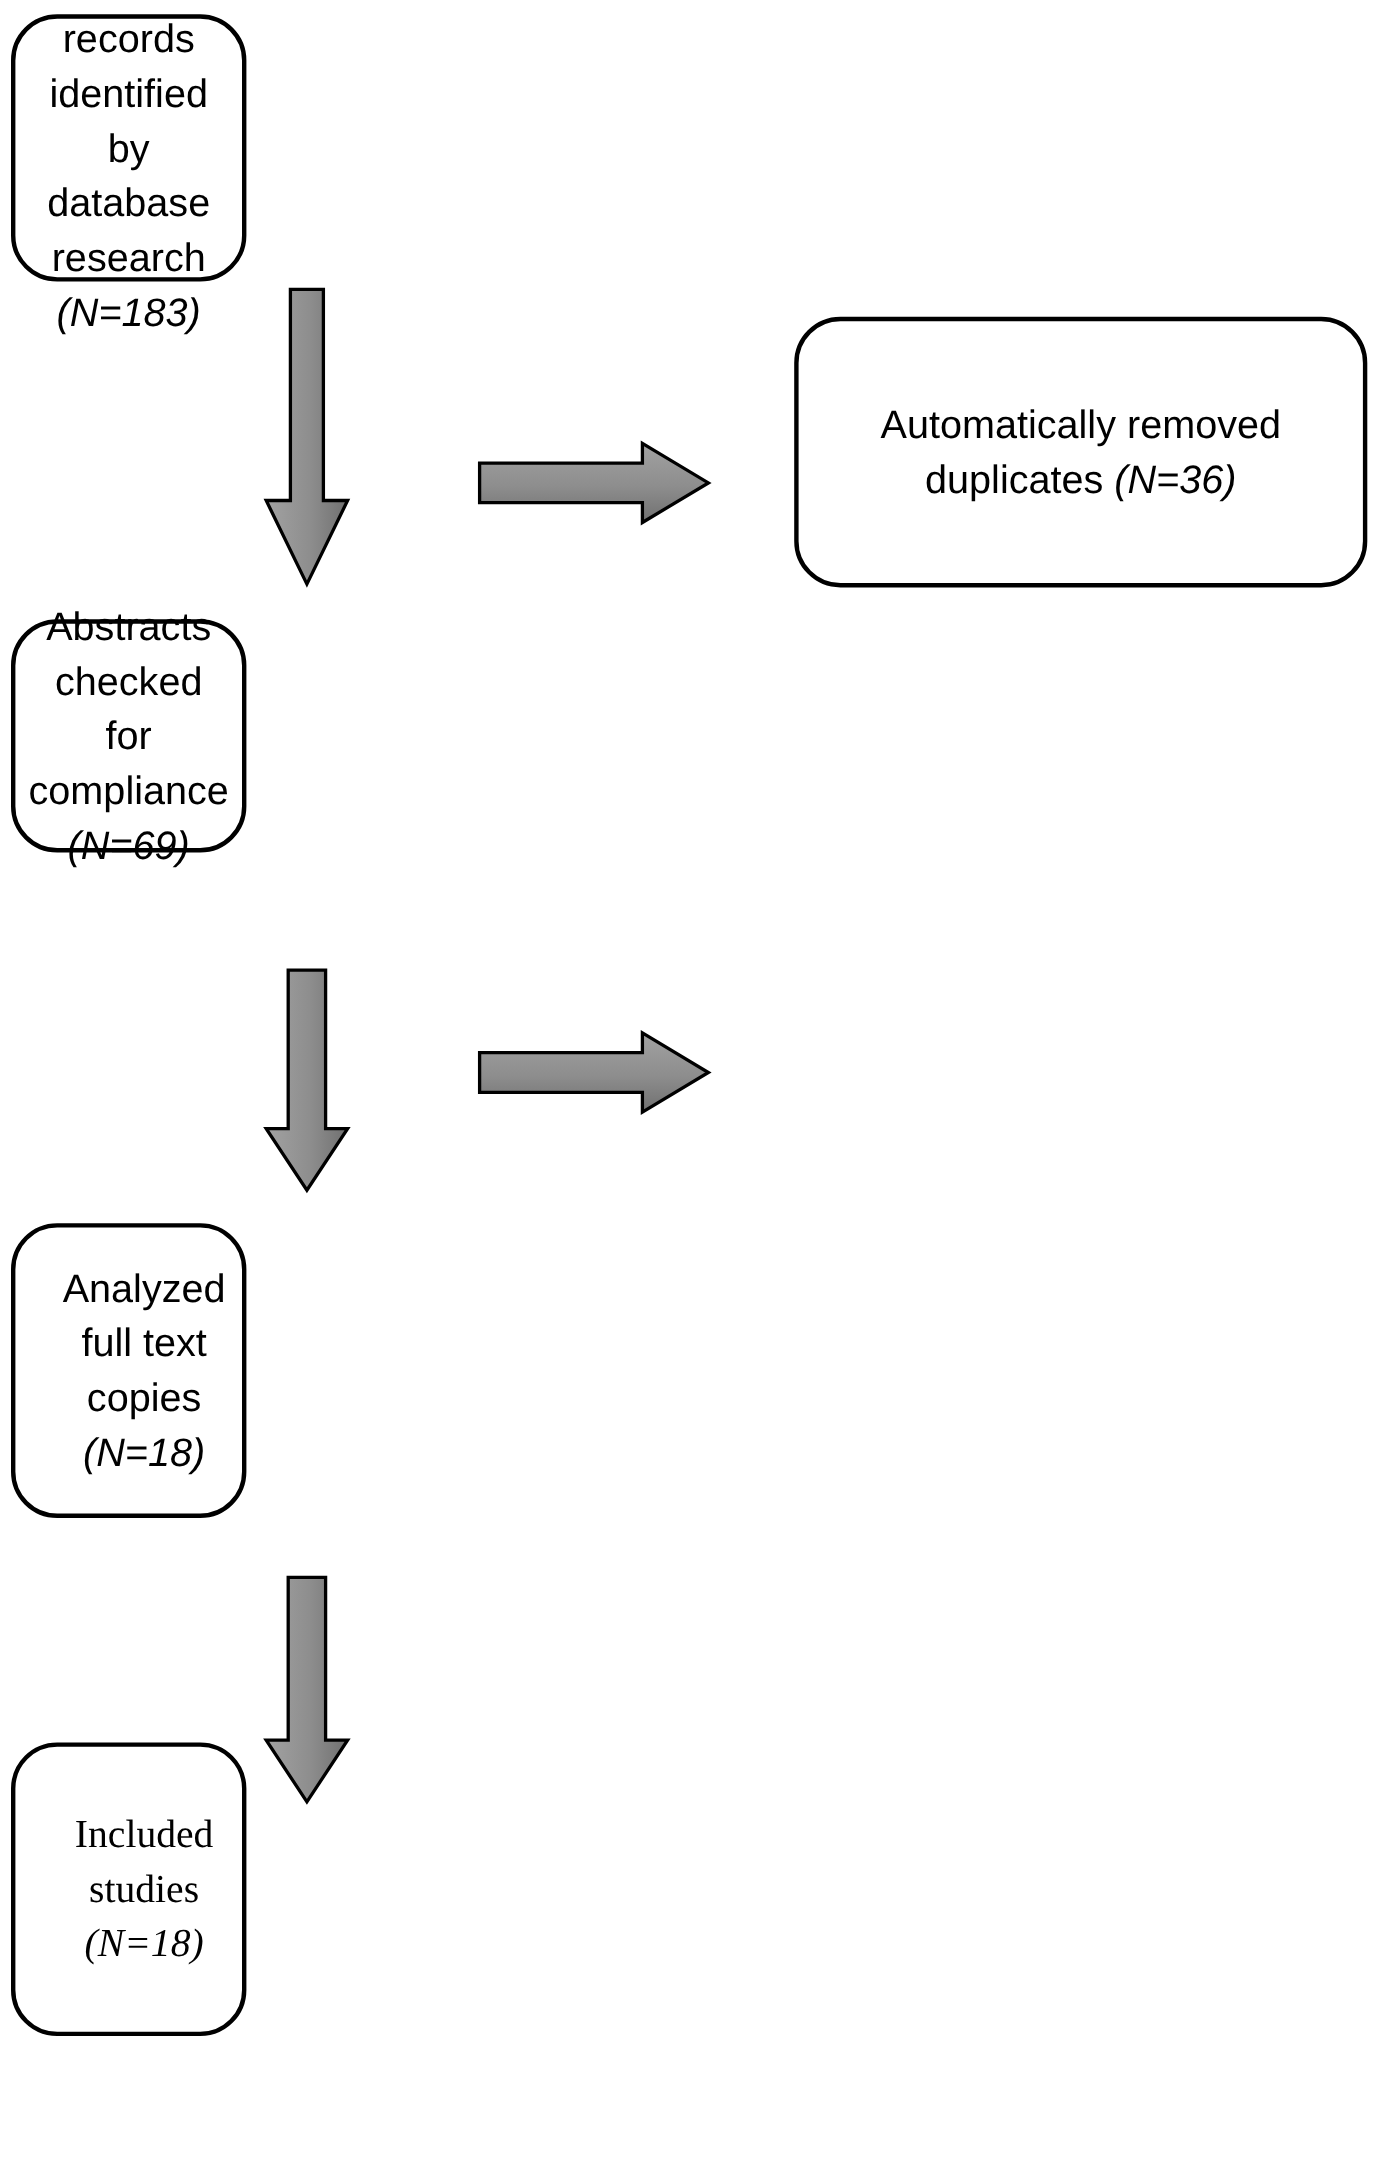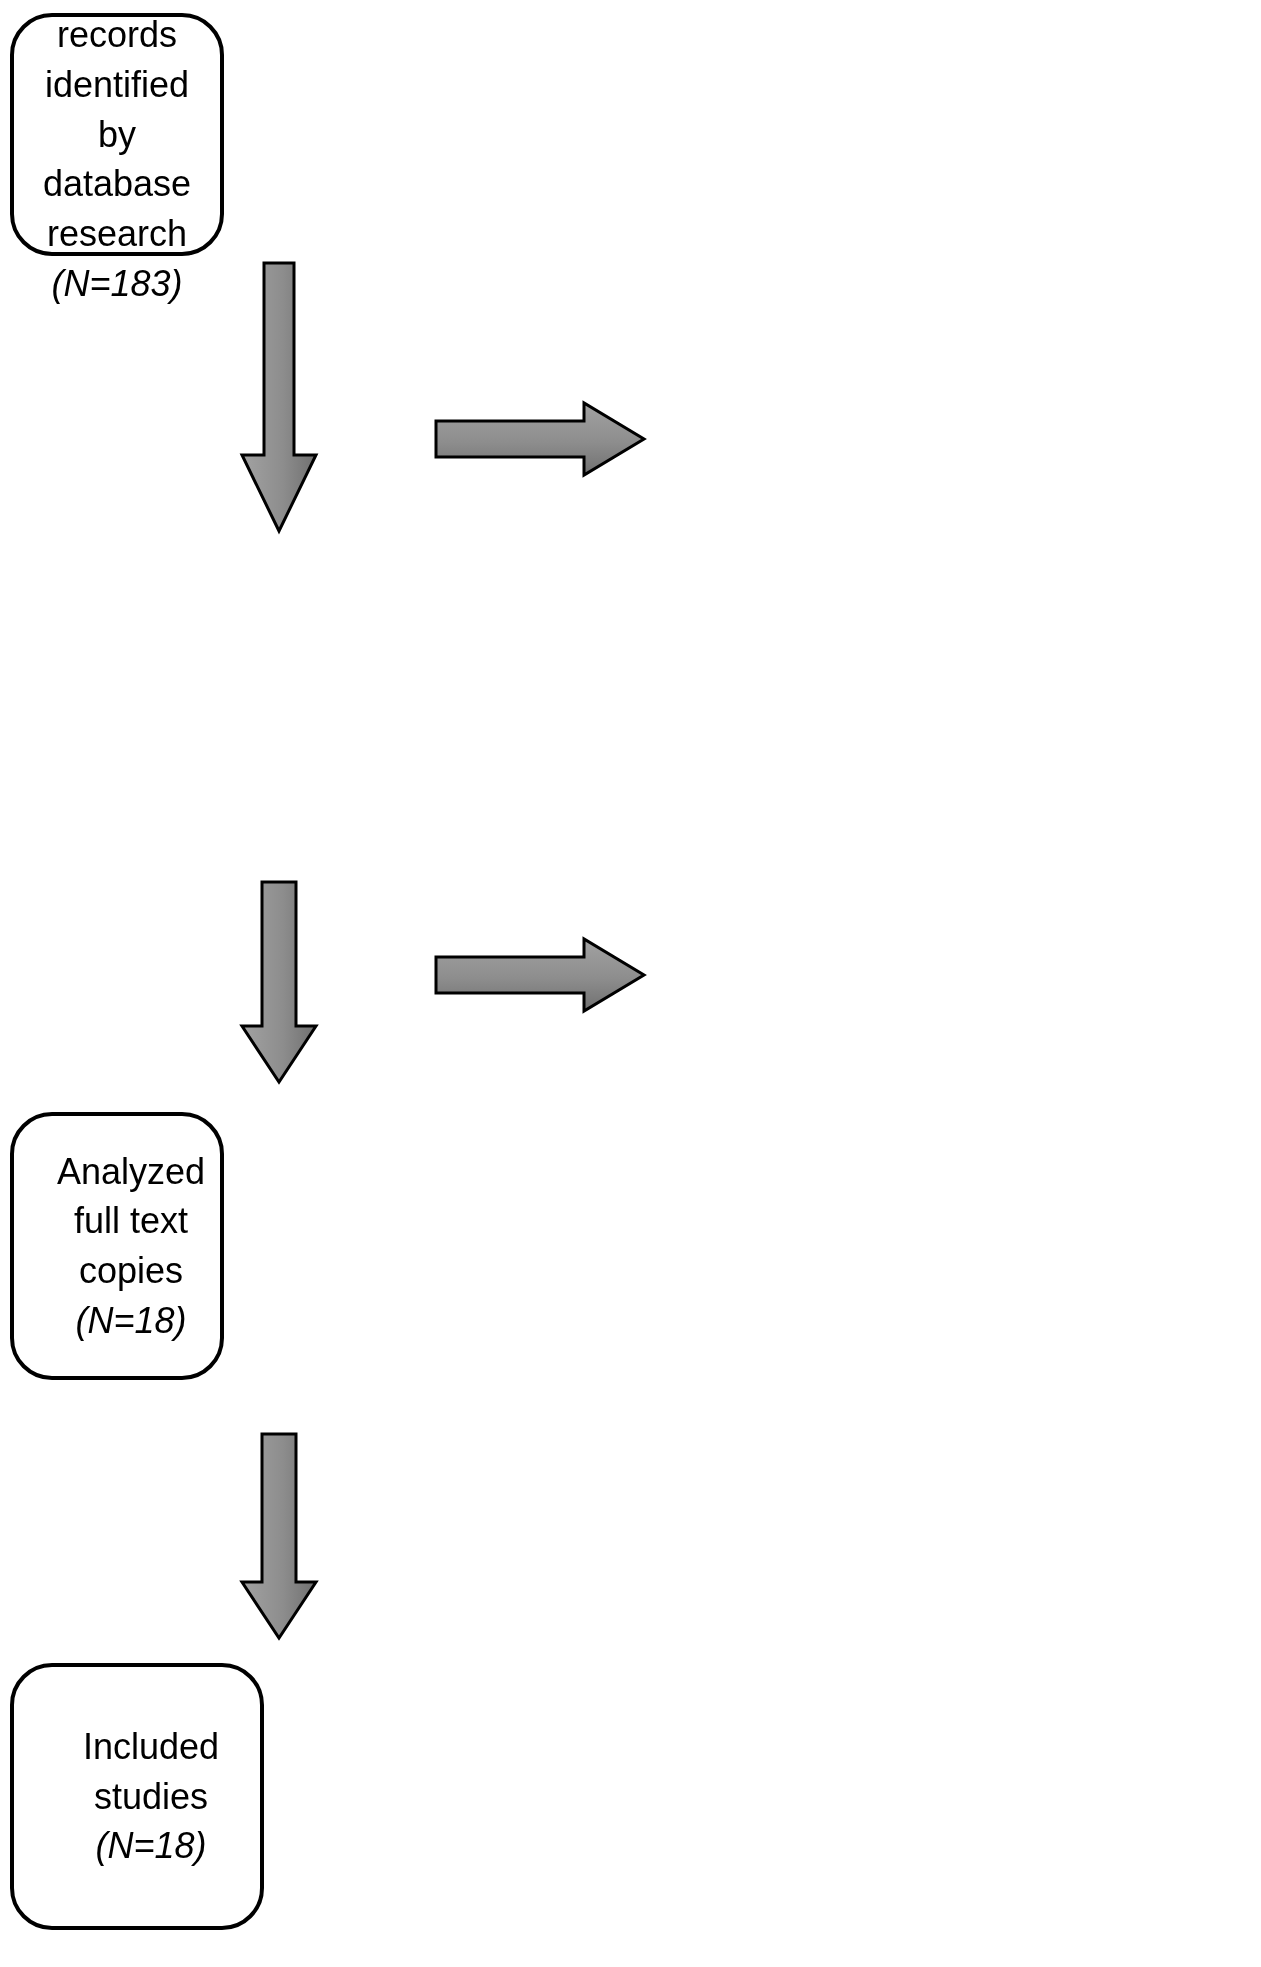--- a/index.html
+++ b/index.html
@@ -88,21 +88,29 @@
         <linearGradient id="gradRight1" x1="0" y1="0" x2="0" y2="1">
           <stop offset="0%" stop-color="#a2a2a2"></stop>
           <stop offset="55%" stop-color="#8d8d8d"></stop>
           <stop offset="100%" stop-color="#707070"></stop>
         </linearGradient>
       </defs>
       <polygon class="arrow-body" fill="url(#gradRight1)" points="2,20 150,20 150,2 210,38 150,74 150,56 2,56"></polygon>
     </svg>
   </div>
 
+  <div class="flow-box" style="left:722px; top:288px; width:521px; height:246px;">
+    <div class="box-text"><span>Automatically removed
+duplicates </span><span class="count">(N=36)</span></div>
+  </div>
 
+  <div class="flow-box" style="left:10px; top:563px; width:214px; height:212px;">
+    <div class="box-text"><span>Abstracts checked for
+compliance </span><span class="count">(N=69)</span></div>
+  </div>
 
   <div class="arrow" style="left:240px; top:882px; width:78px; height:202px;">
     <svg viewBox="0 0 78 202" preserveAspectRatio="none">
       <defs>
         <linearGradient id="gradDown2" x1="0" y1="0" x2="1" y2="0">
           <stop offset="0%" stop-color="#a2a2a2"></stop>
           <stop offset="55%" stop-color="#8d8d8d"></stop>
           <stop offset="100%" stop-color="#707070"></stop>
         </linearGradient>
       </defs>
@@ -135,17 +143,17 @@
         <linearGradient id="gradDown3" x1="0" y1="0" x2="1" y2="0">
           <stop offset="0%" stop-color="#a2a2a2"></stop>
           <stop offset="55%" stop-color="#8d8d8d"></stop>
           <stop offset="100%" stop-color="#707070"></stop>
         </linearGradient>
       </defs>
       <polygon class="arrow-body" fill="url(#gradDown3)" points="22,0 56,0 56,148 76,148 39,204 2,148 22,148"></polygon>
     </svg>
   </div>
 
-  <div class="flow-box align-left" style="left:10px; top:1663px; width:254px; height:267px;">
+  <div class="flow-box align-left" style="left:10px; top:1584px; width:214px; height:267px;font-family:Liberation Serif, serif;">
     <div class="box-text"><span>Included studies </span><span class="count">(N=18)</span></div>
   </div>
 
 </div>
 
 </body></html>

